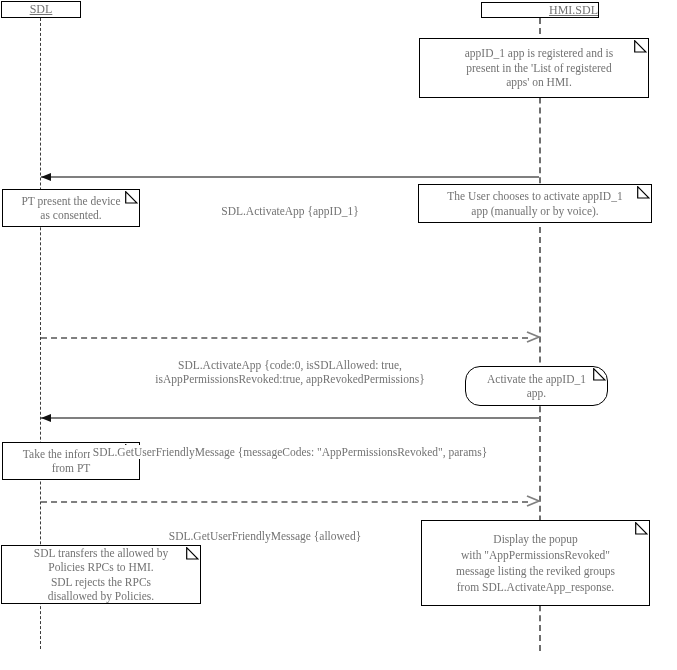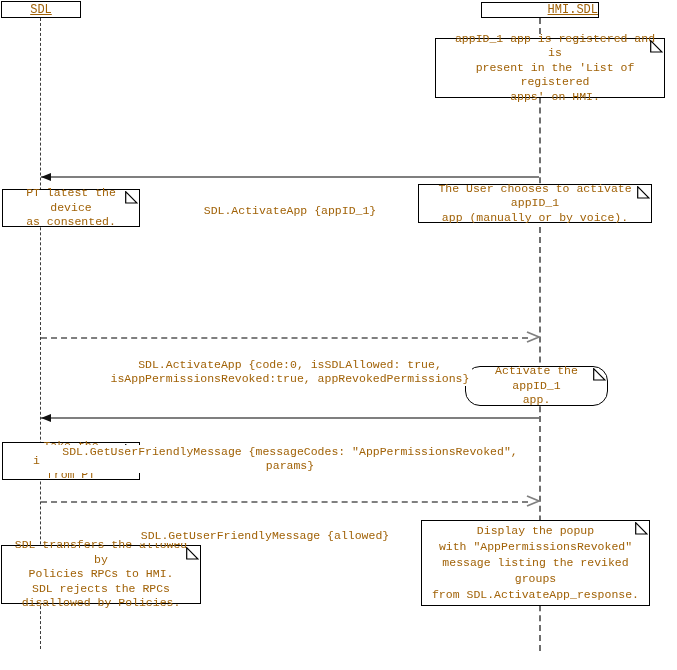--- a/index.html
+++ b/index.html
@@ -1,22 +1,22 @@
 <!DOCTYPE html>
 <html><head>
 <meta charset="utf-8">
 <style>
   html, body { margin: 0; padding: 0; background: #ffffff; }
   #canvas {
     position: relative;
     width: 677px;
     height: 670px;
     background: #ffffff;
-    font-family: Liberation Mono, monospace;
-    color: #a16207;
+    font-family: Liberation Serif, serif;
+    color: #737373;
     overflow: hidden;
   }
   .head-box {
     position: absolute;
     border: 1.4px solid #000;
     background: #fff;
     display: flex;
     align-items: center;
     justify-content: center;
     font-size: 12px;
@@ -94,21 +94,21 @@
   <div class="lifeline thin" style="left:40px; top:18px; height:631px;"></div>
   <div class="lifeline thick" style="left:539px; top:18px; height:633px;"></div>
 
   <div class="head-box" style="left:1px; top:1px; width:80px; height:17px;">
     <span>SDL</span>
   </div>
   <div class="head-box" style="left:481px; top:2px; width:118px; height:16px;justify-content:flex-end;">
     <span>HMI.SDL</span>
   </div>
 
-  <div class="note" style="left:435px; top:38px; width:230px; height:60px;padding-left:16px;">
+  <div class="note" style="left:419px; top:38px; width:230px; height:60px;padding-left:16px;">
     <span class="fold"><svg width="13" height="13">
           <polygon points="0.7,0.7 12,12 0.7,12" fill="#ffffff" stroke="#000" stroke-width="1.2"></polygon>
         </svg></span>
     <span>appID_1 app is registered and is
 present in the 'List of registered
 apps' on HMI.</span>
   </div>
 
   <div class="note" style="left:418px; top:136px; width:234px; height:39px;margin-top:48px;">
     <span class="fold"><svg width="13" height="13">
@@ -121,21 +121,21 @@
   <div class="msg-line-solid" style="left:41px; top:176px; width:498px;"></div>
   <div class="arrow-filled-left" style="left:41px; top:172.5px;"></div>
   <div class="msg-label" style="left:41px; top:170px; width:498px;">
     <span>SDL.ActivateApp {appID_1}</span>
   </div>
 
   <div class="note" style="left:2px; top:189px; width:138px; height:38px;">
     <span class="fold"><svg width="13" height="13">
           <polygon points="0.7,0.7 12,12 0.7,12" fill="#ffffff" stroke="#000" stroke-width="1.2"></polygon>
         </svg></span>
-    <span>PT latest the device
+    <span>PT present the device
 as consented.</span>
   </div>
 
 
   <div class="msg-line-dashed" style="left:41px; top:337px; width:487px;"></div>
   <div class="arrow-open-right" style="left:526px; top:331px;">
     <svg width="14" height="12">
         <path d="M1 1 L13 6 L1 11" fill="none" stroke="#7f7f7f" stroke-width="1.8"></path>
       </svg>
   </div>

